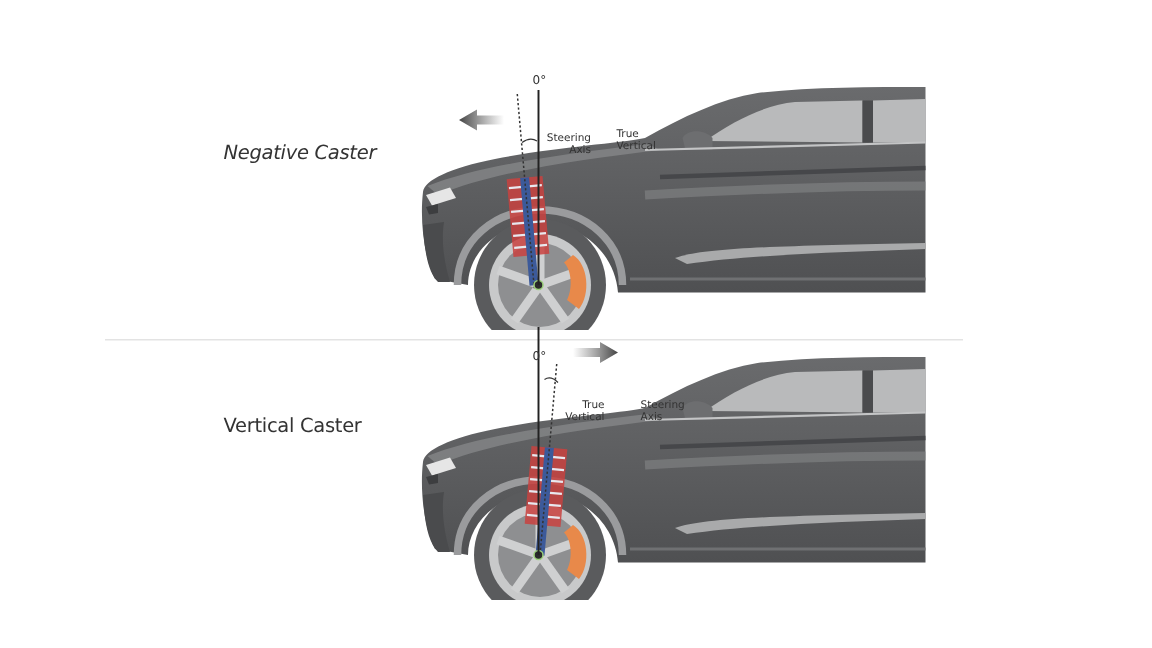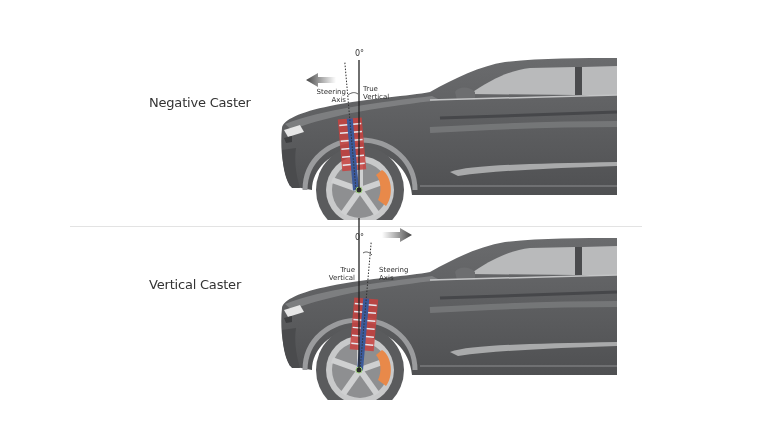--- a/index.html
+++ b/index.html
@@ -1,20 +1,20 @@
 <!DOCTYPE html>
 <html><head>
 <meta charset="utf-8">
 <style>
   html, body { margin:0; padding:0; background:#ffffff; }
   body { width:768px; height:432px; overflow:hidden; position:relative; font-family:"Liberation Sans", sans-serif; }
   .panel { position:absolute; left:0; width:768px; height:190px; }
   .panel svg { position:absolute; left:0; top:0; }
   .title { position:absolute; left:149px; font-size:13px; color:#333; font-family:"DejaVu Sans", sans-serif; letter-spacing:-0.2px; }
-  .lbl { position:absolute; font-size:7px; line-height:8px; color:#333; font-family:"DejaVu Sans", sans-serif; }
+  .lbl { position:absolute; font-size:7px; line-height:8px; color:#333; font-family:"DejaVu Sans", sans-serif;margin-left:48px; }
   .deg { position:absolute; font-size:8px; color:#333; font-family:"DejaVu Sans", sans-serif; }
   .divider { position:absolute; left:70px; top:226px; width:572px; height:1px; background:#e3e3e3; }
 </style>
 </head>
 <body>
 
 <div class="panel" style="top:30px;">
   <svg width="768" height="190" viewBox="0 30 768 190">
     <defs>
       <linearGradient id="arrowL" x1="1" y1="0" x2="0" y2="0">
@@ -79,21 +79,21 @@
       <line x1="356" y1="62" x2="356" y2="192" stroke="#333" stroke-width="1" stroke-dasharray="1.5,1.5"></line>
     </g>
     <circle cx="359" cy="190" r="3" fill="#2b2b2b" stroke="#9bd07a" stroke-width="1"></circle>
 
     <line x1="359" y1="60" x2="359" y2="190" stroke="#222" stroke-width="1.3"></line>
 
     <path d="M348,95 C352,92 355,92 358,94" stroke="#333" stroke-width="0.8" fill="none"></path>
 
     <polygon points="306,80 318,73 318,77 336,77 336,83 318,83 318,87" fill="url(#arrowL)"></polygon>
   </svg>
-  <div class="title" style="top:65px;">Negative Caster</div>
+  <div class="title" style="top:65px;font-style:italic;">Negative Caster</div>
   <div class="deg" style="left:355px; top:19px;">0°</div>
   <div class="lbl" style="left:314px; top:58px; width:32px; text-align:right;">Steering Axis</div>
   <div class="lbl" style="left:363px; top:55px; width:34px;">True Vertical</div>
 </div>
 
 <div class="divider"></div>
 
 <div class="panel" style="top:210px;">
   <svg width="768" height="190" viewBox="0 30 768 190">
     <defs>

